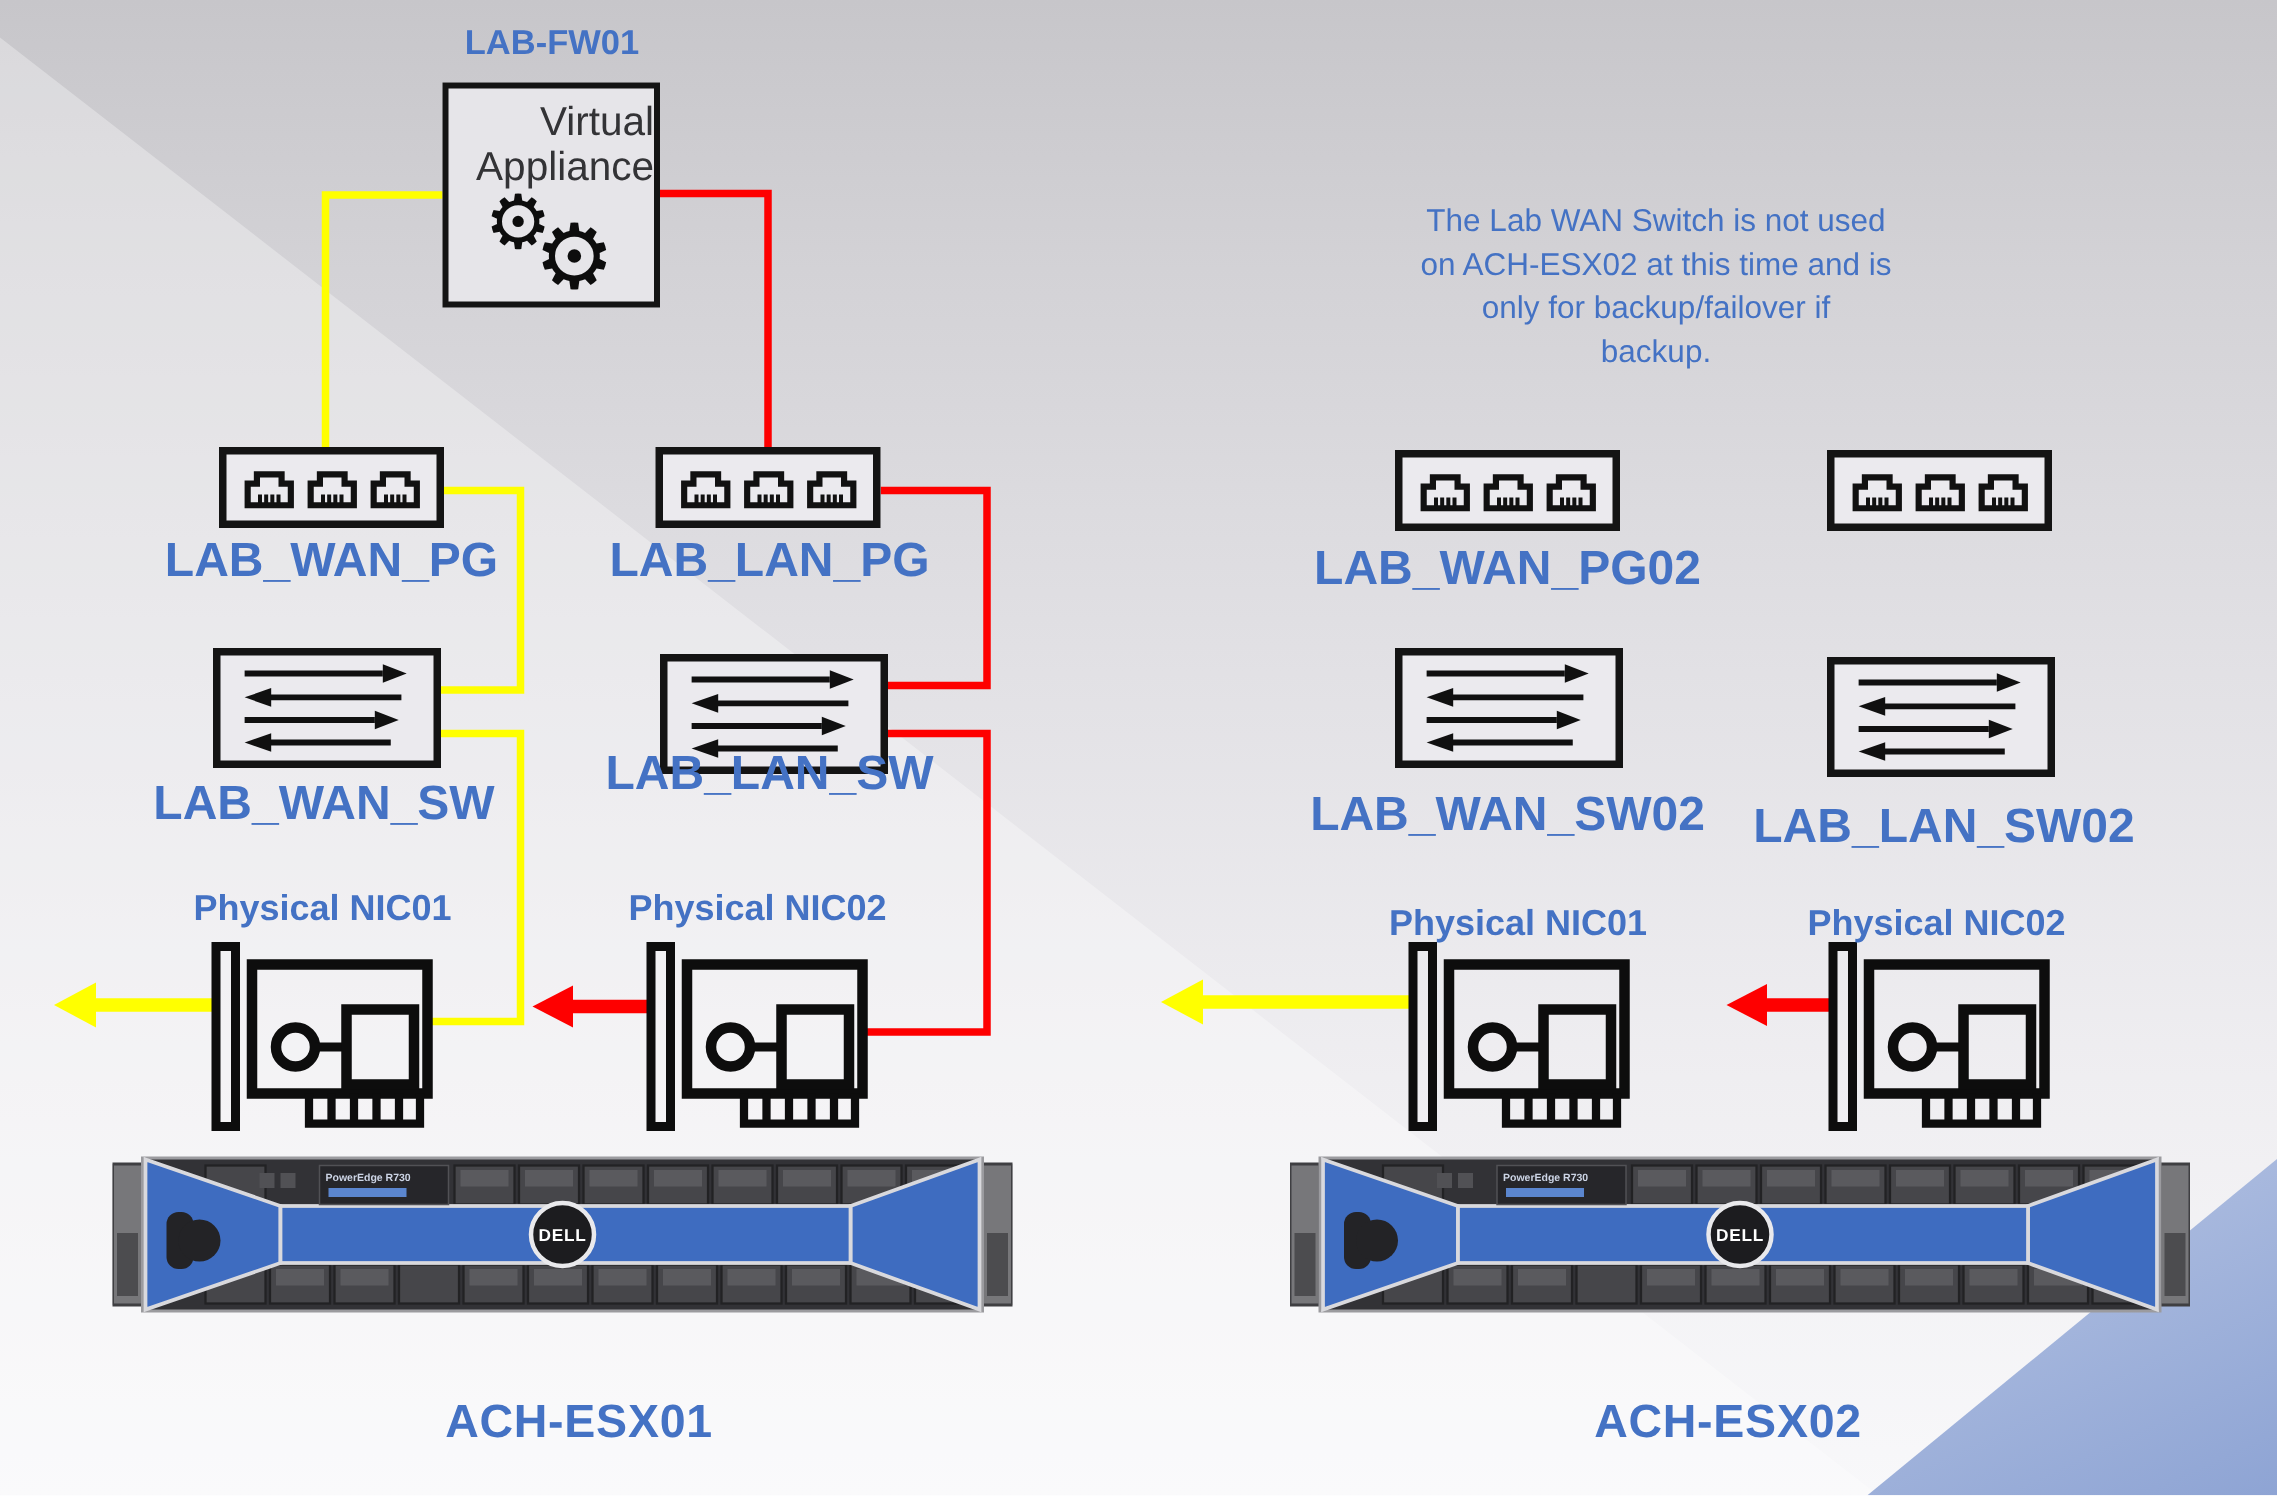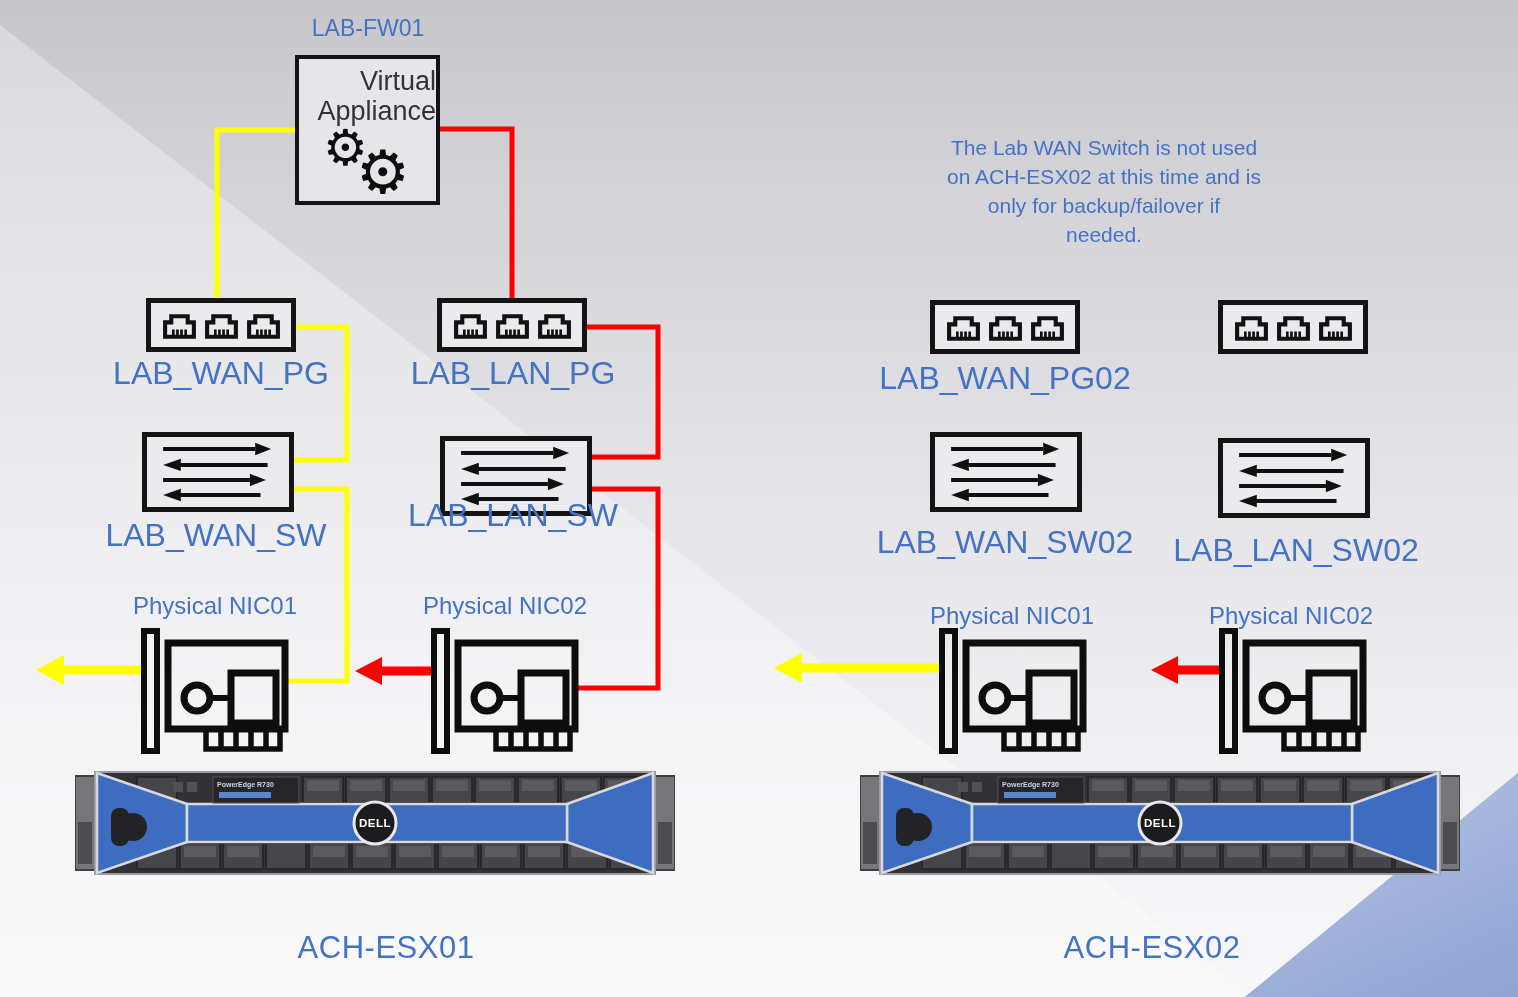--- a/index.html
+++ b/index.html
@@ -14,21 +14,21 @@
     clip-path:polygon(0 2.5%,82.5% 100%,0 100%);
   }
   .bg-corner{
     position:absolute;inset:0;z-index:0;
     background:linear-gradient(155deg,#e7ebf6 55%,#8ea4d4 100%);
     clip-path:polygon(100% 77.5%,100% 100%,82% 100%);
   }
   .wires{position:absolute;inset:0;z-index:1;}
   .wires path{fill:none;}
   .blbl{
-    position:absolute;z-index:3;color:#4472C4;font-weight:normal;
+    position:absolute;z-index:3;color:#4472C4;font-weight:bold;
     transform:translateX(-50%);white-space:nowrap;
   }
   .fw-lbl{font-size:23px;}
   .pg-lbl,.sw-lbl{font-size:32px;}
   .nic-lbl{font-size:24px;}
   .host-lbl{font-size:31px;letter-spacing:0.5px;}
   .note{
     position:absolute;left:926px;top:133px;width:356px;z-index:3;
     text-align:center;color:#4472C4;font-weight:normal;font-size:21px;line-height:29px;
   }
@@ -185,21 +185,21 @@
       <div>Appliance</div>
     </div>
     <span class="gear g1">⚙</span>
     <span class="gear g2">⚙</span>
   </div>
 
   <div class="note">
     <div>The Lab WAN Switch is not used</div>
     <div>on ACH-ESX02 at this time and is</div>
     <div>only for backup/failover if</div>
-    <div>needed.</div>
+    <div>backup.</div>
   </div>
 
   <div class="box pg-box" style="left:146px;top:298px">
     <svg>
         <use href="#rj45"></use>
       </svg>
     <svg>
         <use href="#rj45"></use>
       </svg>
     <svg>

